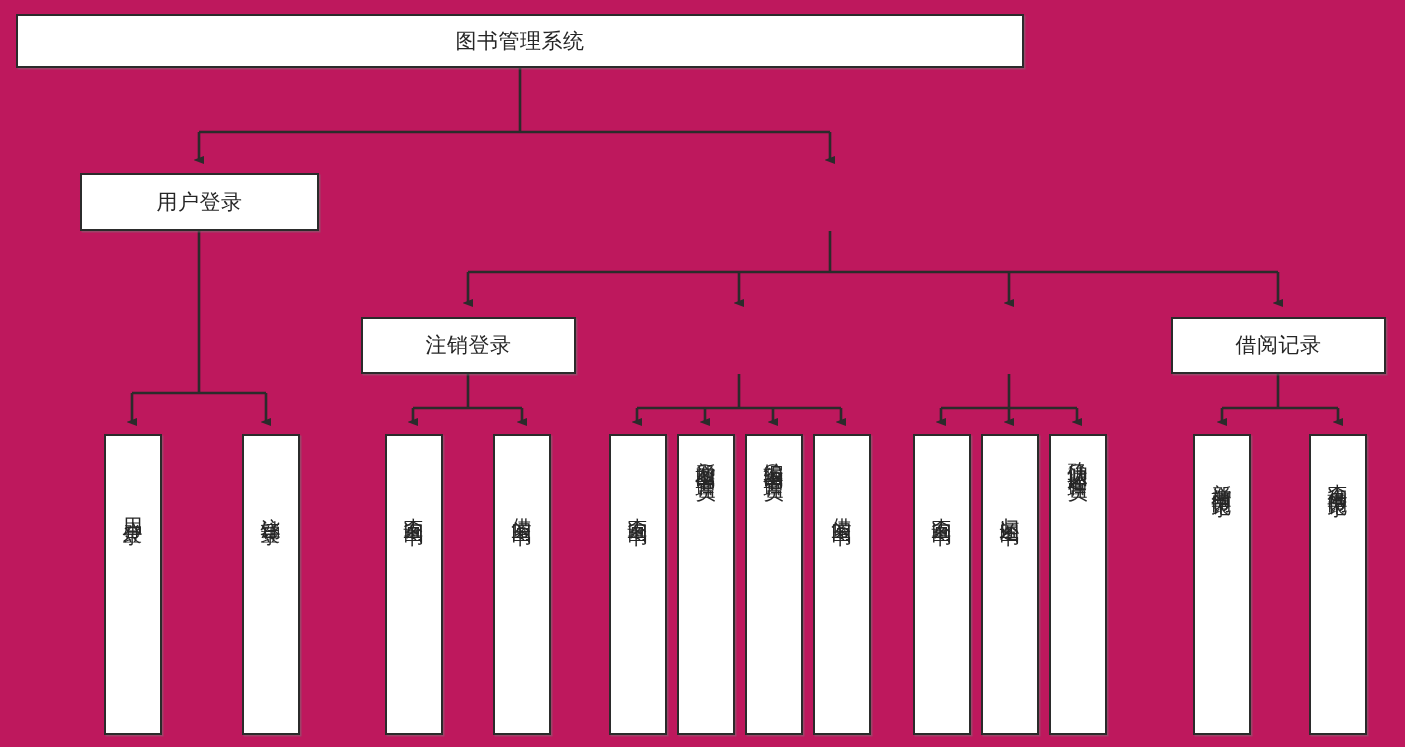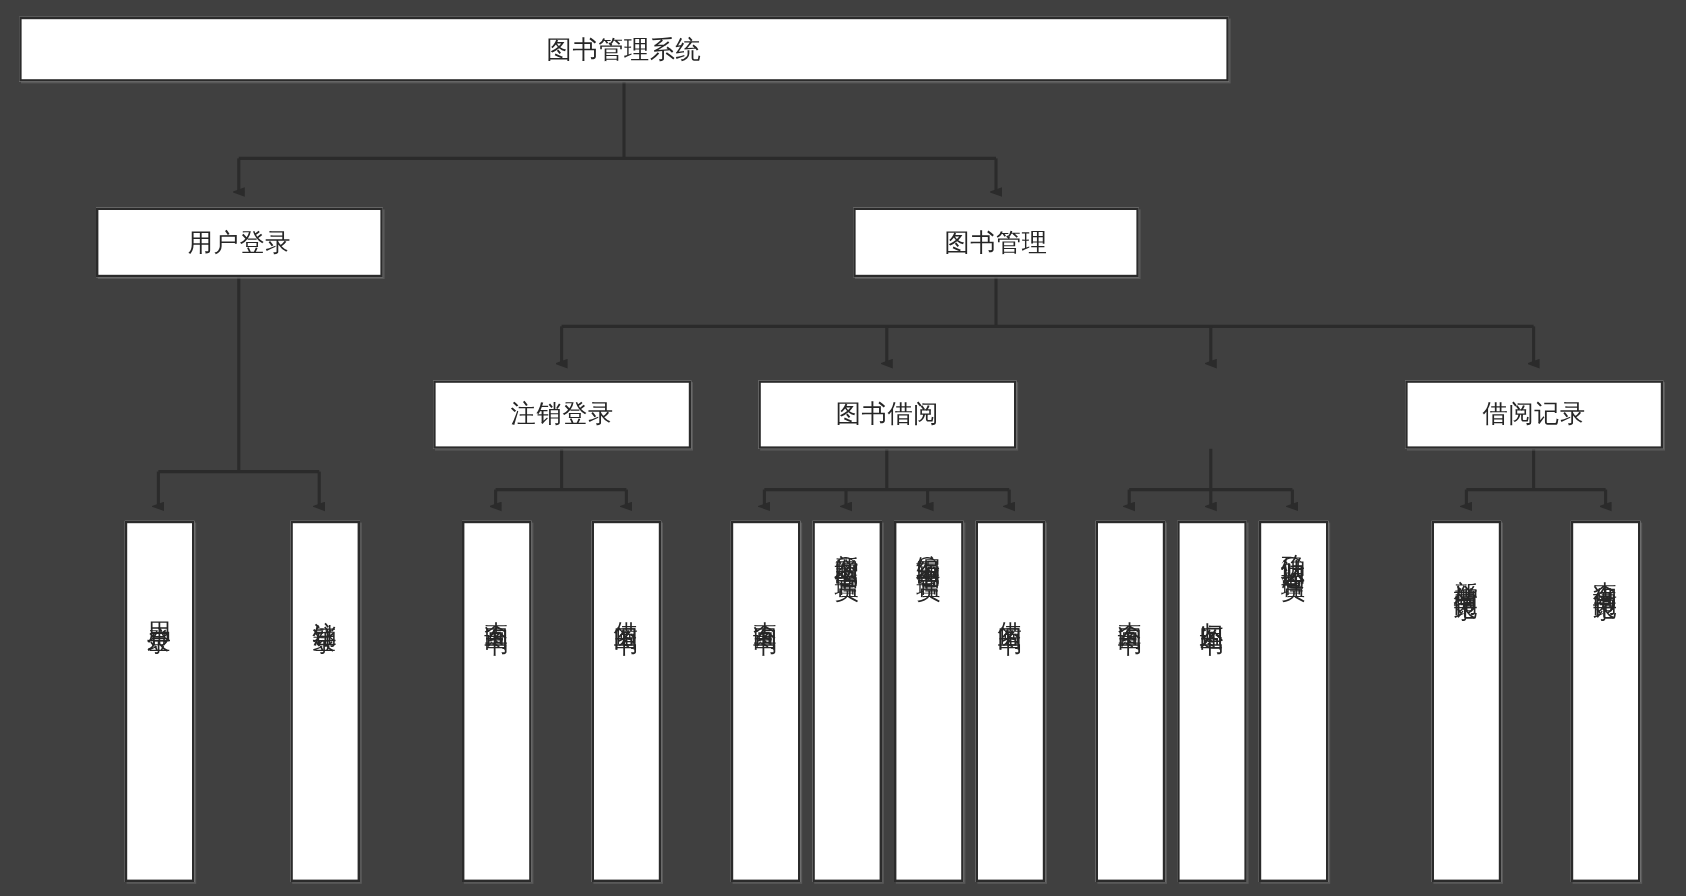--- a/index.html
+++ b/index.html
@@ -10,21 +10,21 @@
   body {
     width: 1405px; height: 747px;
     font-family: "DejaVu Sans", "Liberation Sans", sans-serif;
     overflow: hidden;
     position: relative;
   }
   #canvas {
     position: relative;
     width: 1405px;
     height: 747px;
-    background: #404040;
+    background: #be185d;
   }
   svg.connectors {
     position: absolute;
     left: 0; top: 0;
     width: 1405px; height: 747px;
     pointer-events: none;
   }
   .node {
     position: absolute;
     background: #ffffff;
@@ -126,29 +126,23 @@
     </g>
   </svg>
 
   <div class="node" style="left:16px; top:14px; width:1008px; height:54px;">
     <span class="label">图书管理系统</span>
   </div>
 
   <div class="node" style="left:80px; top:173px; width:239px; height:58px;">
     <span class="label">用户登录</span>
   </div>
-  <div class="node" style="left:711px; top:173px; width:238px; height:58px;">
-    <span class="label">图书管理</span>
-  </div>
 
   <div class="node" style="left:361px; top:317px; width:215px; height:57px;">
     <span class="label">注销登录</span>
-  </div>
-  <div class="node" style="left:632px; top:317px; width:215px; height:57px;">
-    <span class="label">图书借阅</span>
   </div>
   <div class="node" style="left:1171px; top:317px; width:215px; height:57px;">
     <span class="label">借阅记录</span>
   </div>
 
   <div class="node vertical pad-top2" style="left:104px; top:434px; width:58px; height:301px;">
     <span class="label">用户登录</span>
   </div>
   <div class="node vertical pad-top2" style="left:242px; top:434px; width:58px; height:301px;">
     <span class="label">注销登录</span>

